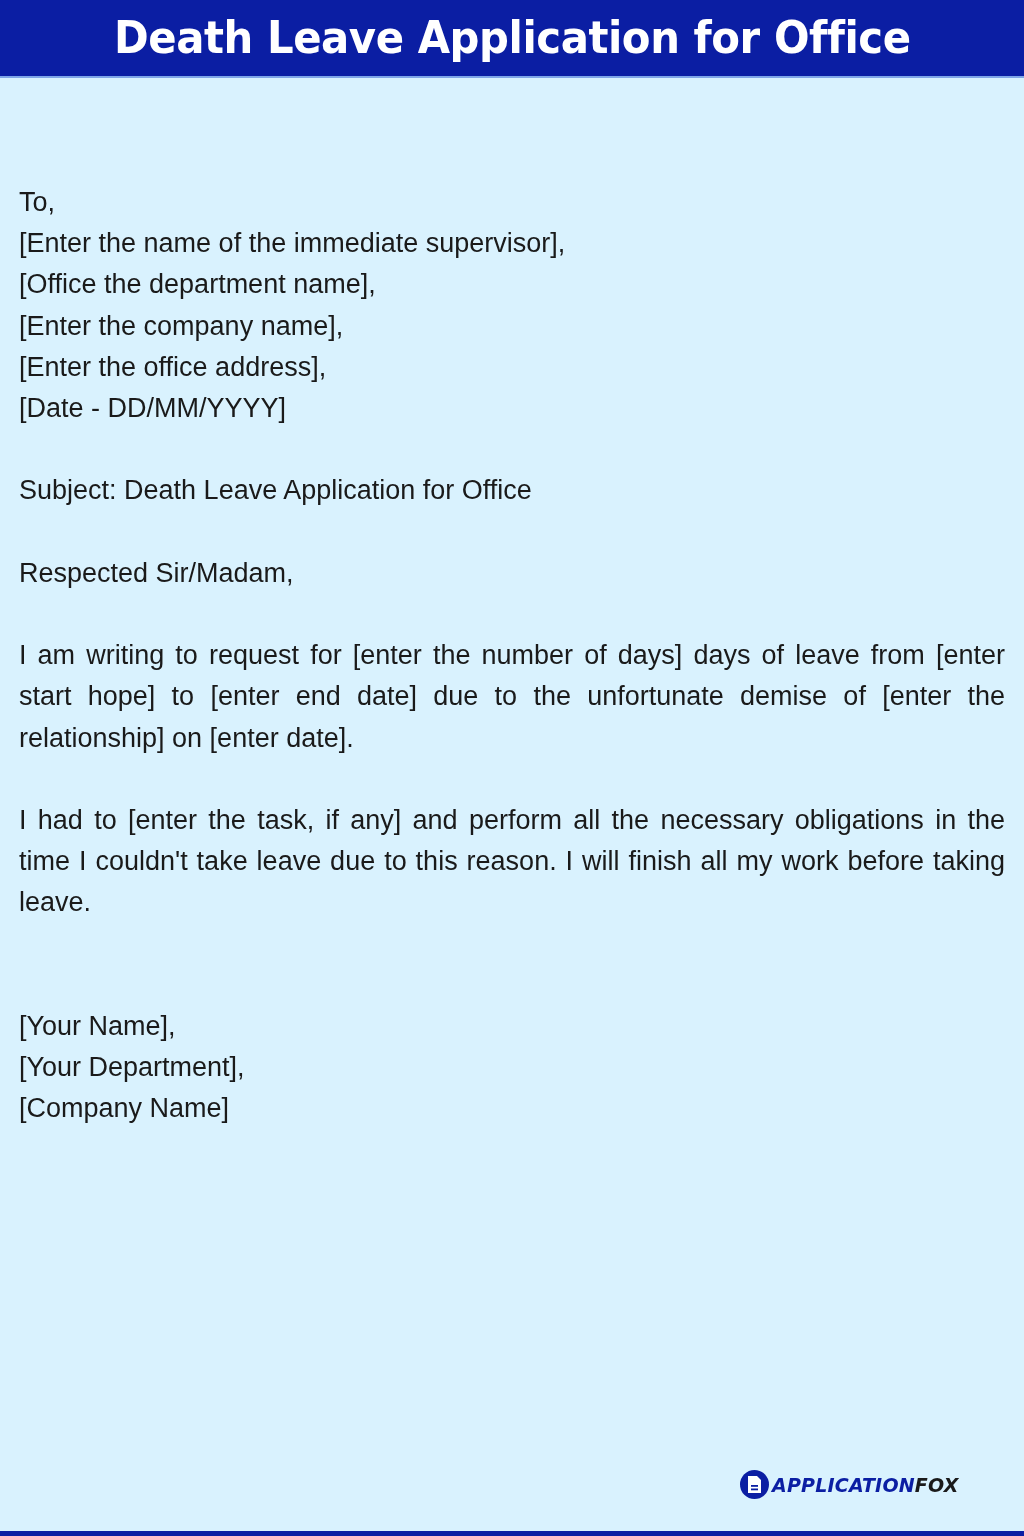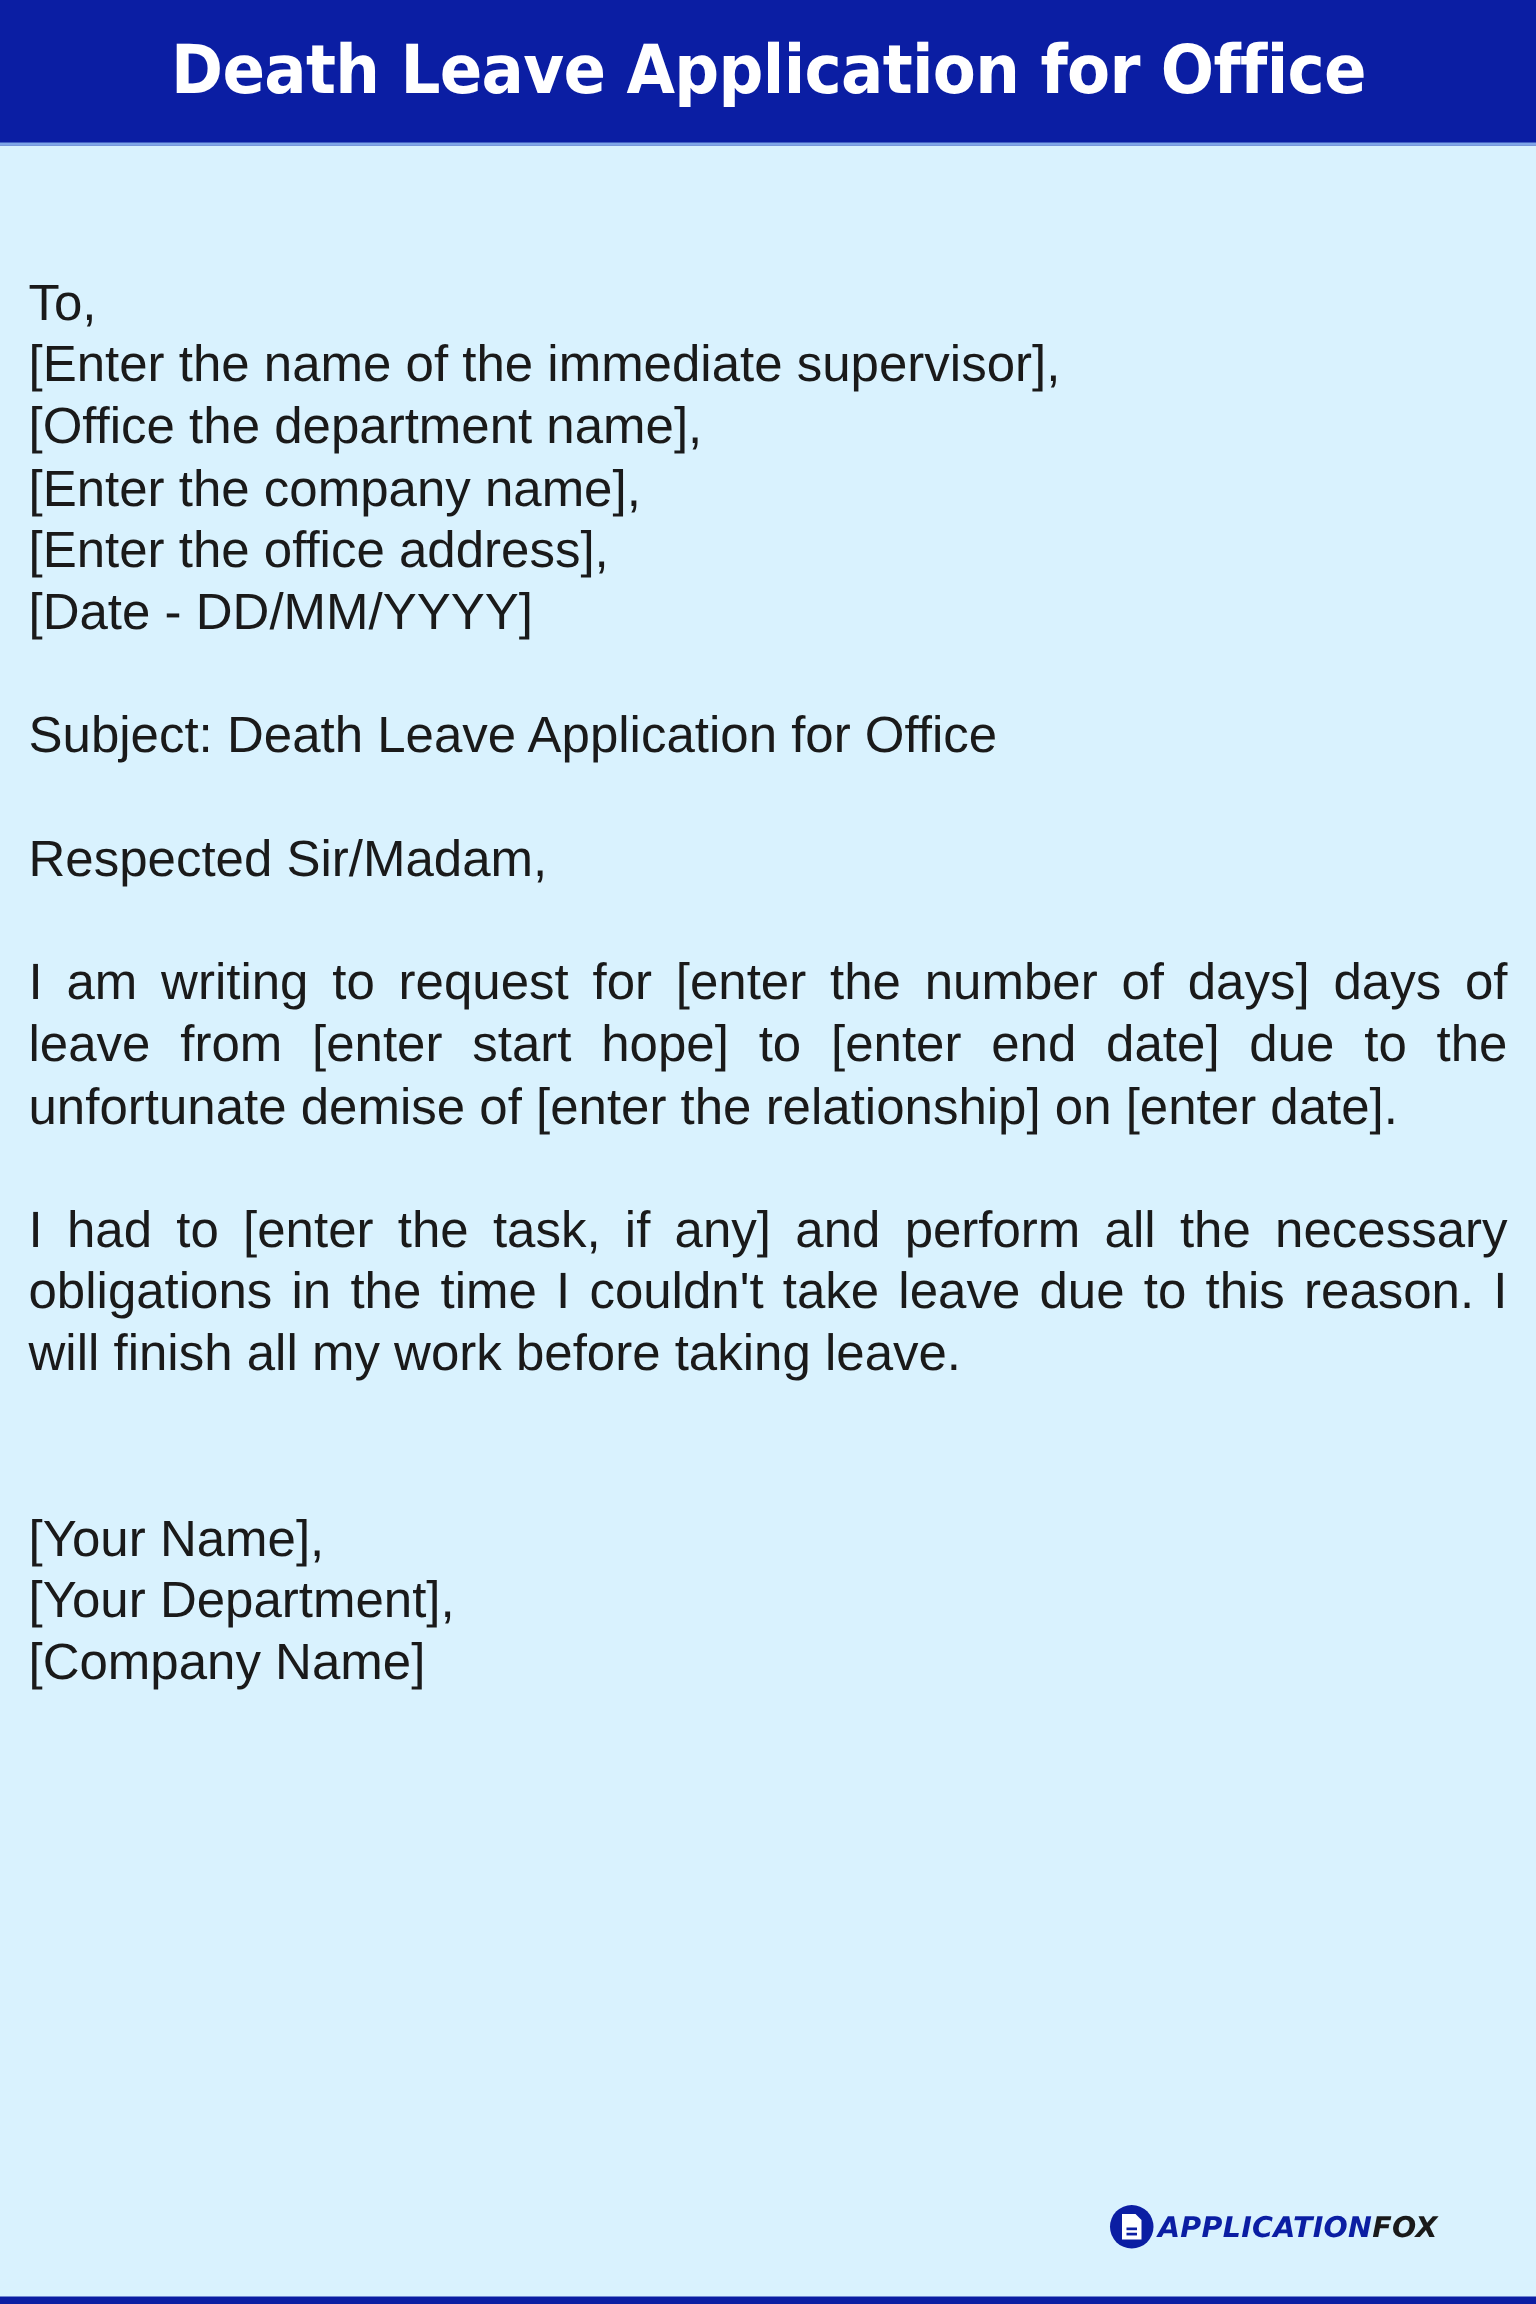--- a/index.html
+++ b/index.html
@@ -4,36 +4,36 @@
   <style>
     html, body { margin: 0; padding: 0; }
     body {
       width: 1024px; height: 1536px; overflow: hidden;
       background: #d9f2fe;
       font-family: "Liberation Sans", "DejaVu Sans", sans-serif;
       color: #1a1a1a;
       position: relative;
     }
     .header {
-      position: absolute; left: 0; top: 0; width: 1024px; height: 97px;
+      position: absolute; left: 0; top: 0; width: 1024px; height: 78px;
       background: #0b1ea3;
       border-bottom: 2px solid #7fa6e8;
       display: flex; align-items: center; justify-content: center;
       box-sizing: border-box;
     }
     .header h1 {
       margin: 0; color: #ffffff;
       font-family: "DejaVu Sans", "Liberation Sans", sans-serif;
       font-weight: bold; font-size: 45px; letter-spacing: -0.5px;
       transform: scaleX(0.93);
       padding-bottom: 2px;
     }
     .letter {
       position: absolute; left: 19px; top: 182px; width: 986px;
-      font-size: 34px; line-height: 41.2px;
+      font-size: 27px; line-height: 41.2px;
     }
     .block { margin: 0; }
     .block .line { display: block; white-space: nowrap; }
     .gap { height: 41.2px; }
     .para { margin: 0; text-align: justify; text-align-last: left; }
     .logo {
       position: absolute; left: 740px; top: 1470px;
       display: flex; align-items: center; gap: 3px;
     }
     .logo-icon {

